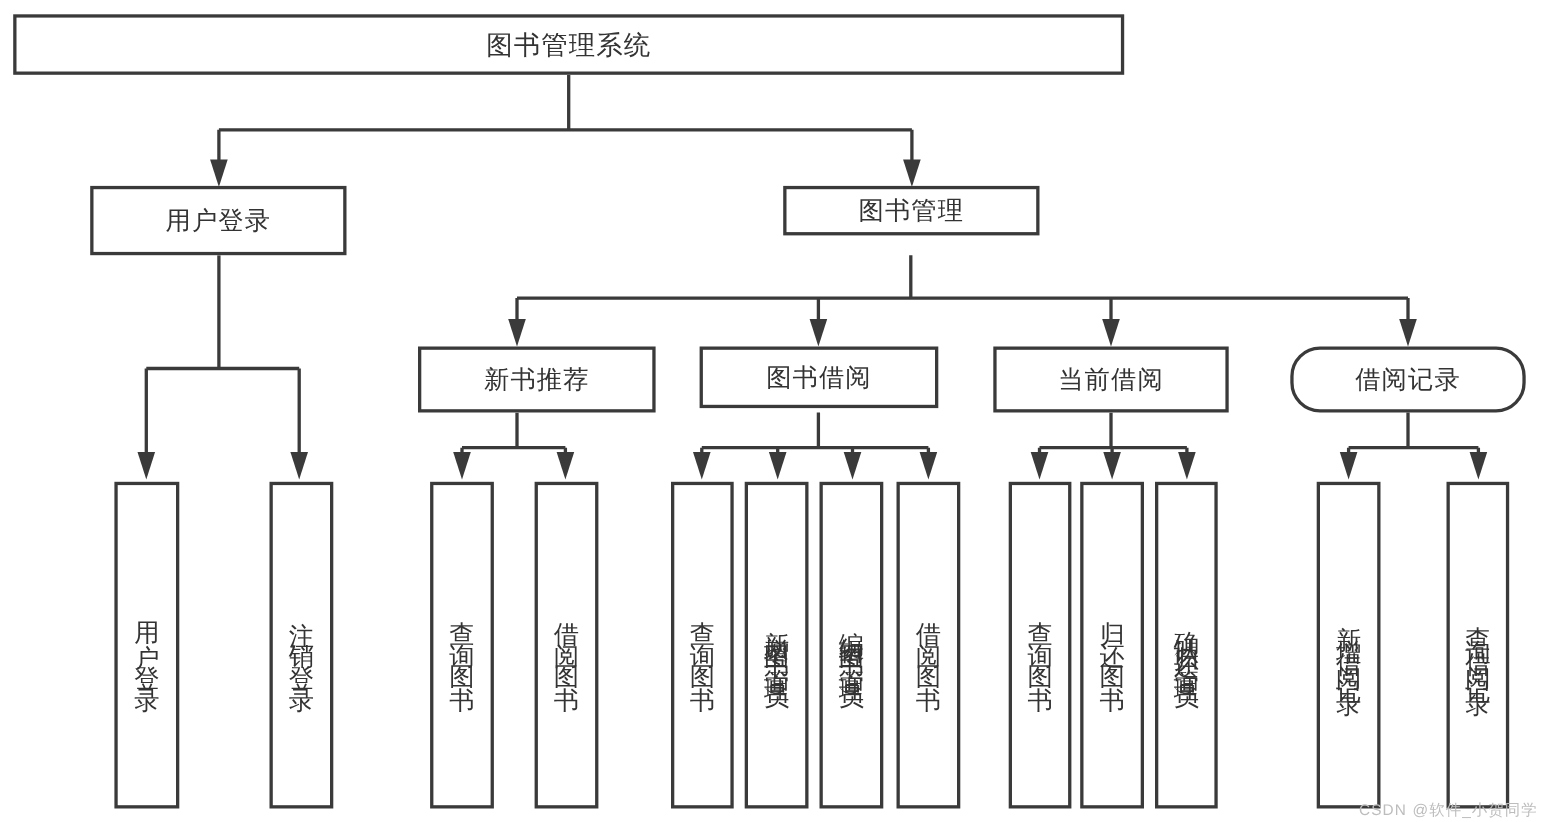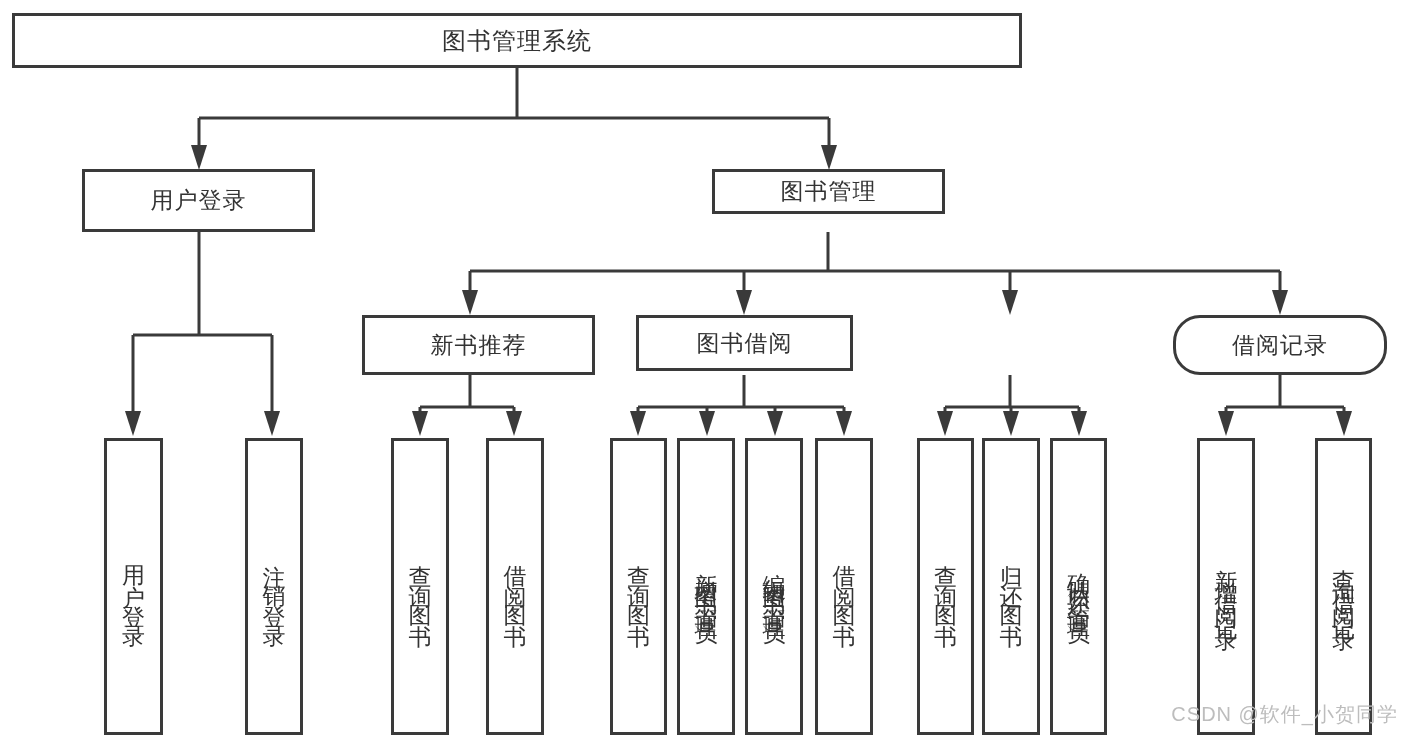--- a/index.html
+++ b/index.html
@@ -37,22 +37,22 @@
   .vlabel{
     writing-mode:vertical-rl;
     text-orientation:mixed;
     font-size:23px;
     line-height:1;
     white-space:nowrap;
   }
   #watermark{
     position:absolute;
     right:7px;
-    bottom:19px;
-    font-size:20px;
+    bottom:1px;
+    font-size:14px;
     color:var(--watermark);
     z-index:10;
     white-space:nowrap;
     letter-spacing:1px;
   }
 </style>
 </head>
 <body>
 
 <div id="stage">
@@ -90,25 +90,28 @@
     <span class="label">图书管理系统</span>
   </div>
 
   <div class="node hbox" style="left:82px;top:169px;width:233px;height:63px;">
     <span class="label">用户登录</span>
   </div>
   <div class="node hbox" style="left:712px;top:169px;width:233px;height:45px;">
     <span class="label">图书管理</span>
   </div>
 
-  <div class="node hbox" style="left:362px;top:315px;width:233px;height:60px;">
+  <div class="node hbox" style="left:380px;top:315px;width:216px;height:60px;">
     <span class="label">新书推荐</span>
   </div>
   <div class="node hbox" style="left:636px;top:315px;width:217px;height:56px;">
     <span class="label">图书借阅</span>
+  </div>
+  <div class="node hbox" style="left:903px;top:315px;width:214px;height:60px;">
+    <span class="label">当前借阅</span>
   </div>
   <div class="node hbox" style="left:1173px;top:315px;width:214px;height:60px;border-radius:27px;">
     <span class="label">借阅记录</span>
   </div>
 
   <div class="node vbox" style="left:104px;width:59px;">
     <span class="vlabel" style="letter-spacing: 20px;">用户登录</span>
   </div>
   <div class="node vbox" style="left:245px;width:58px;">
     <span class="vlabel" style="letter-spacing: 20px;">注销登录</span>

